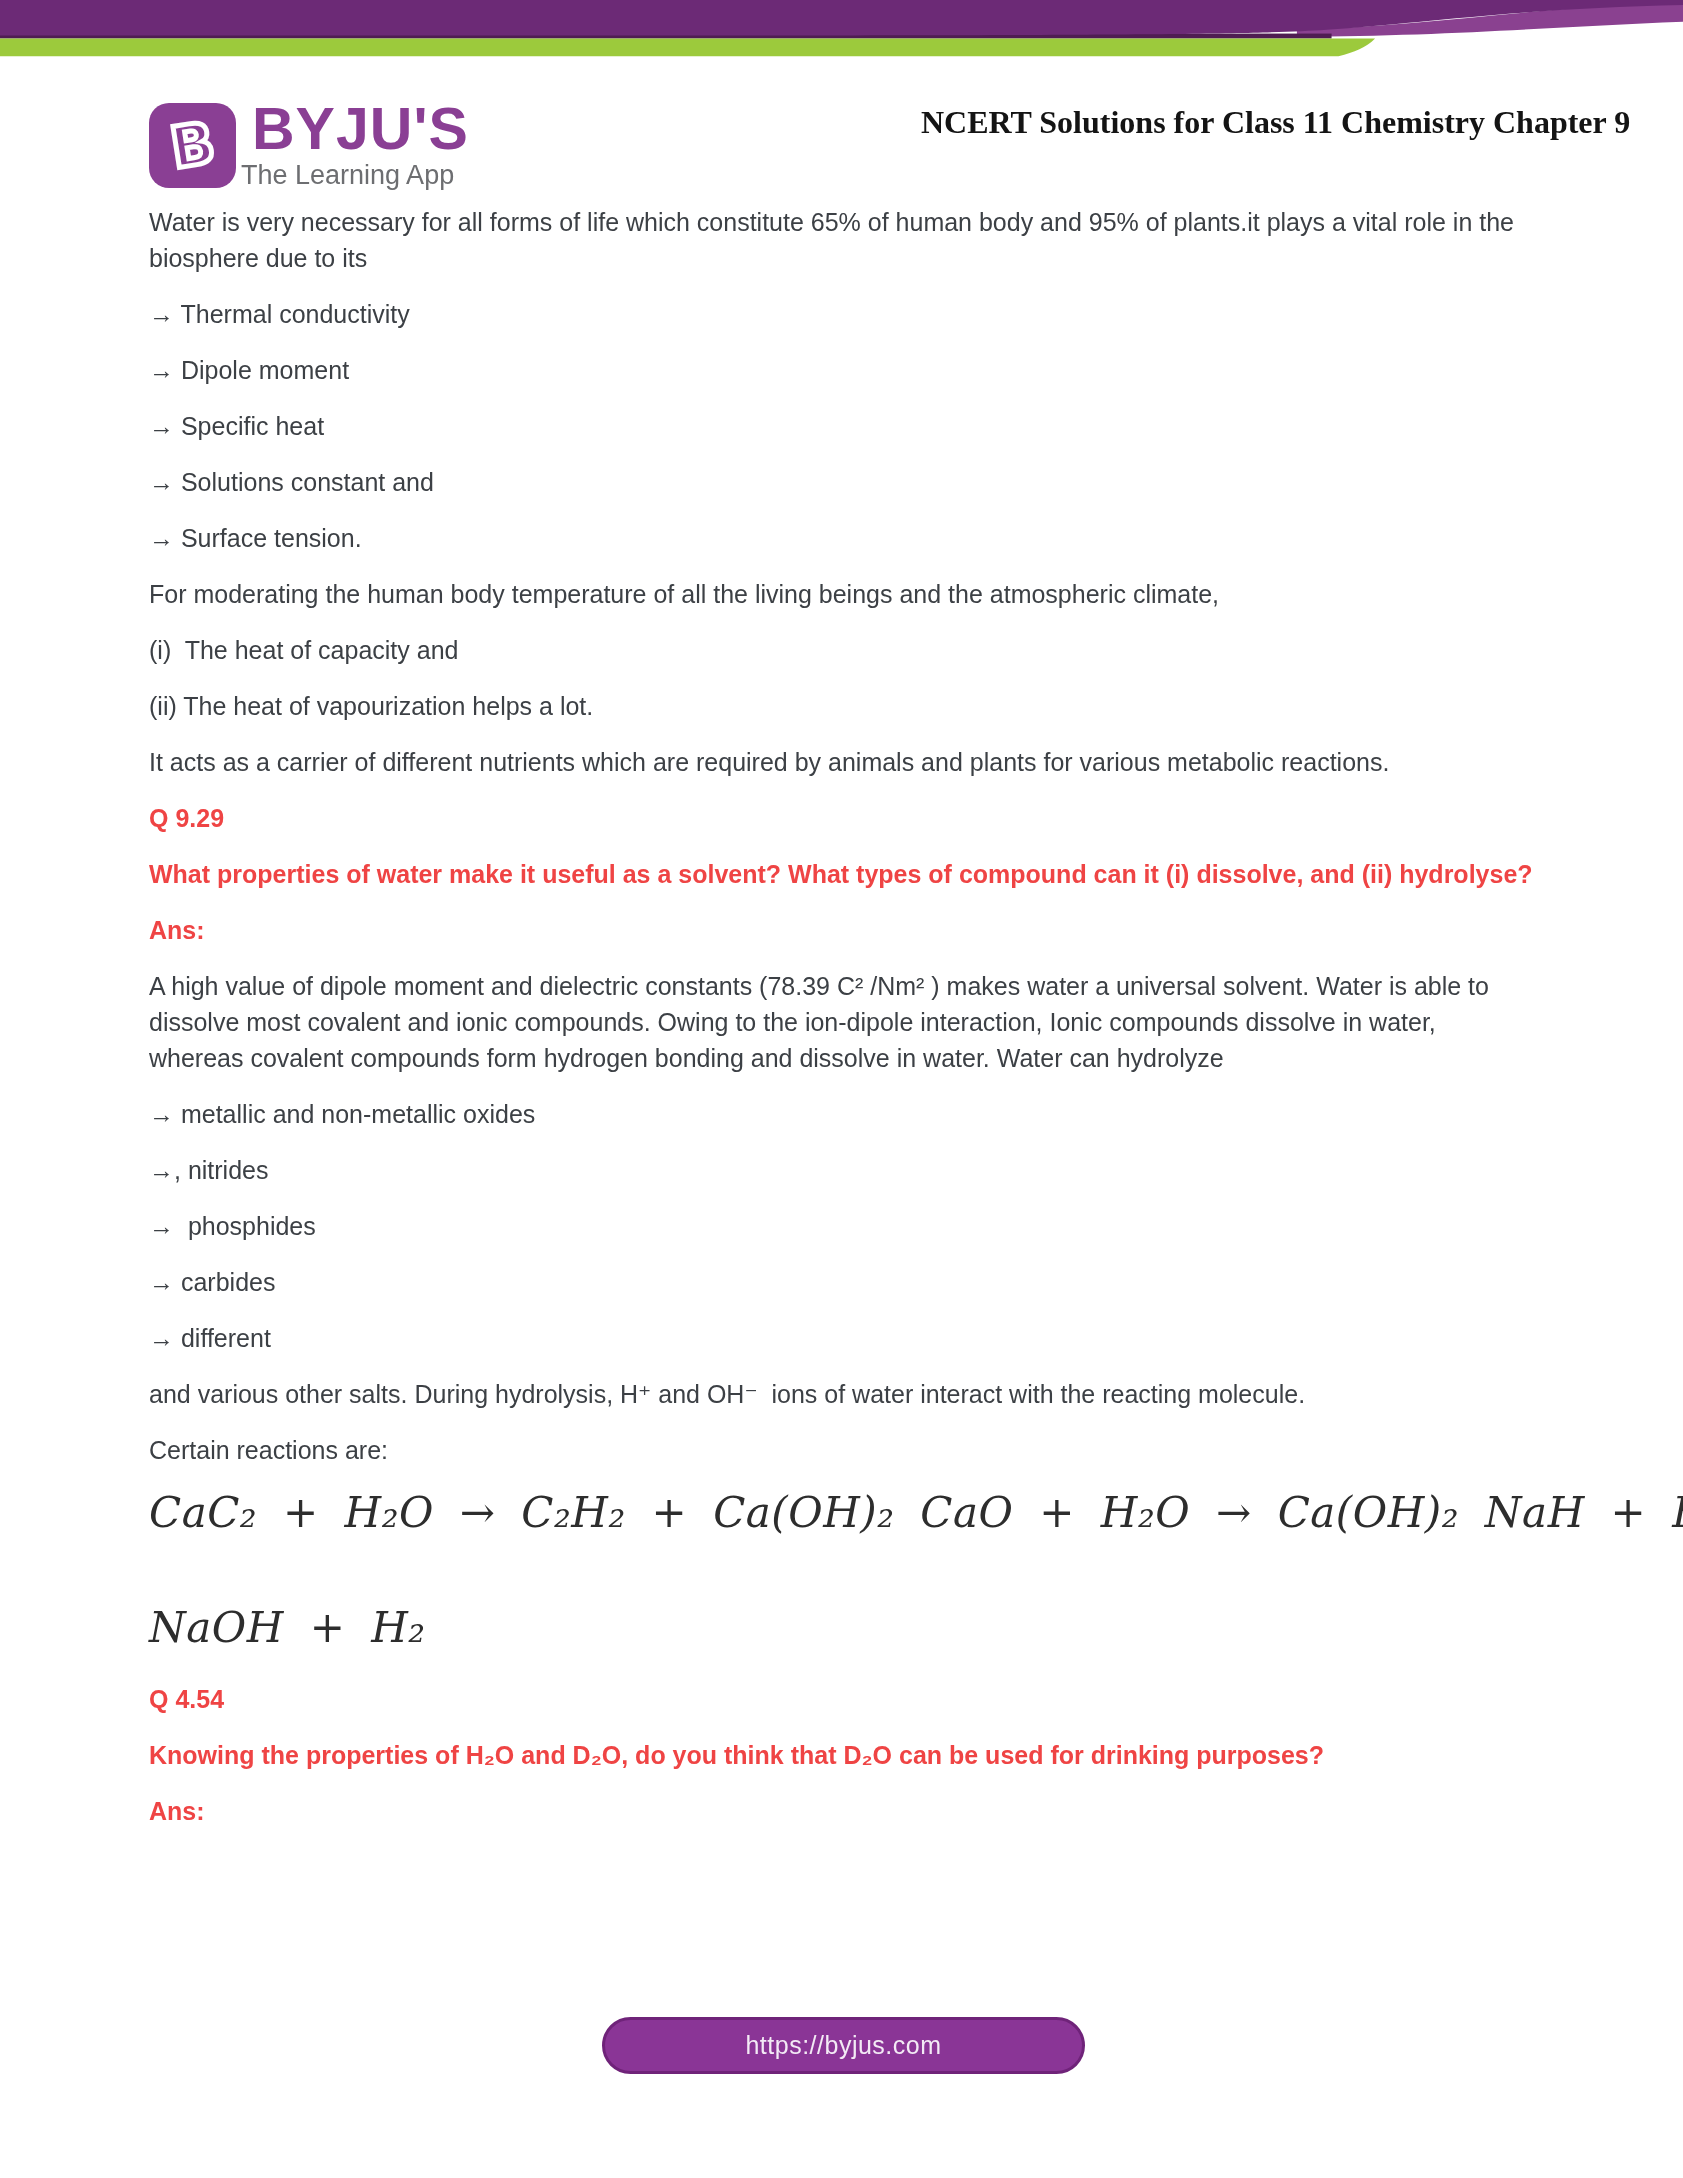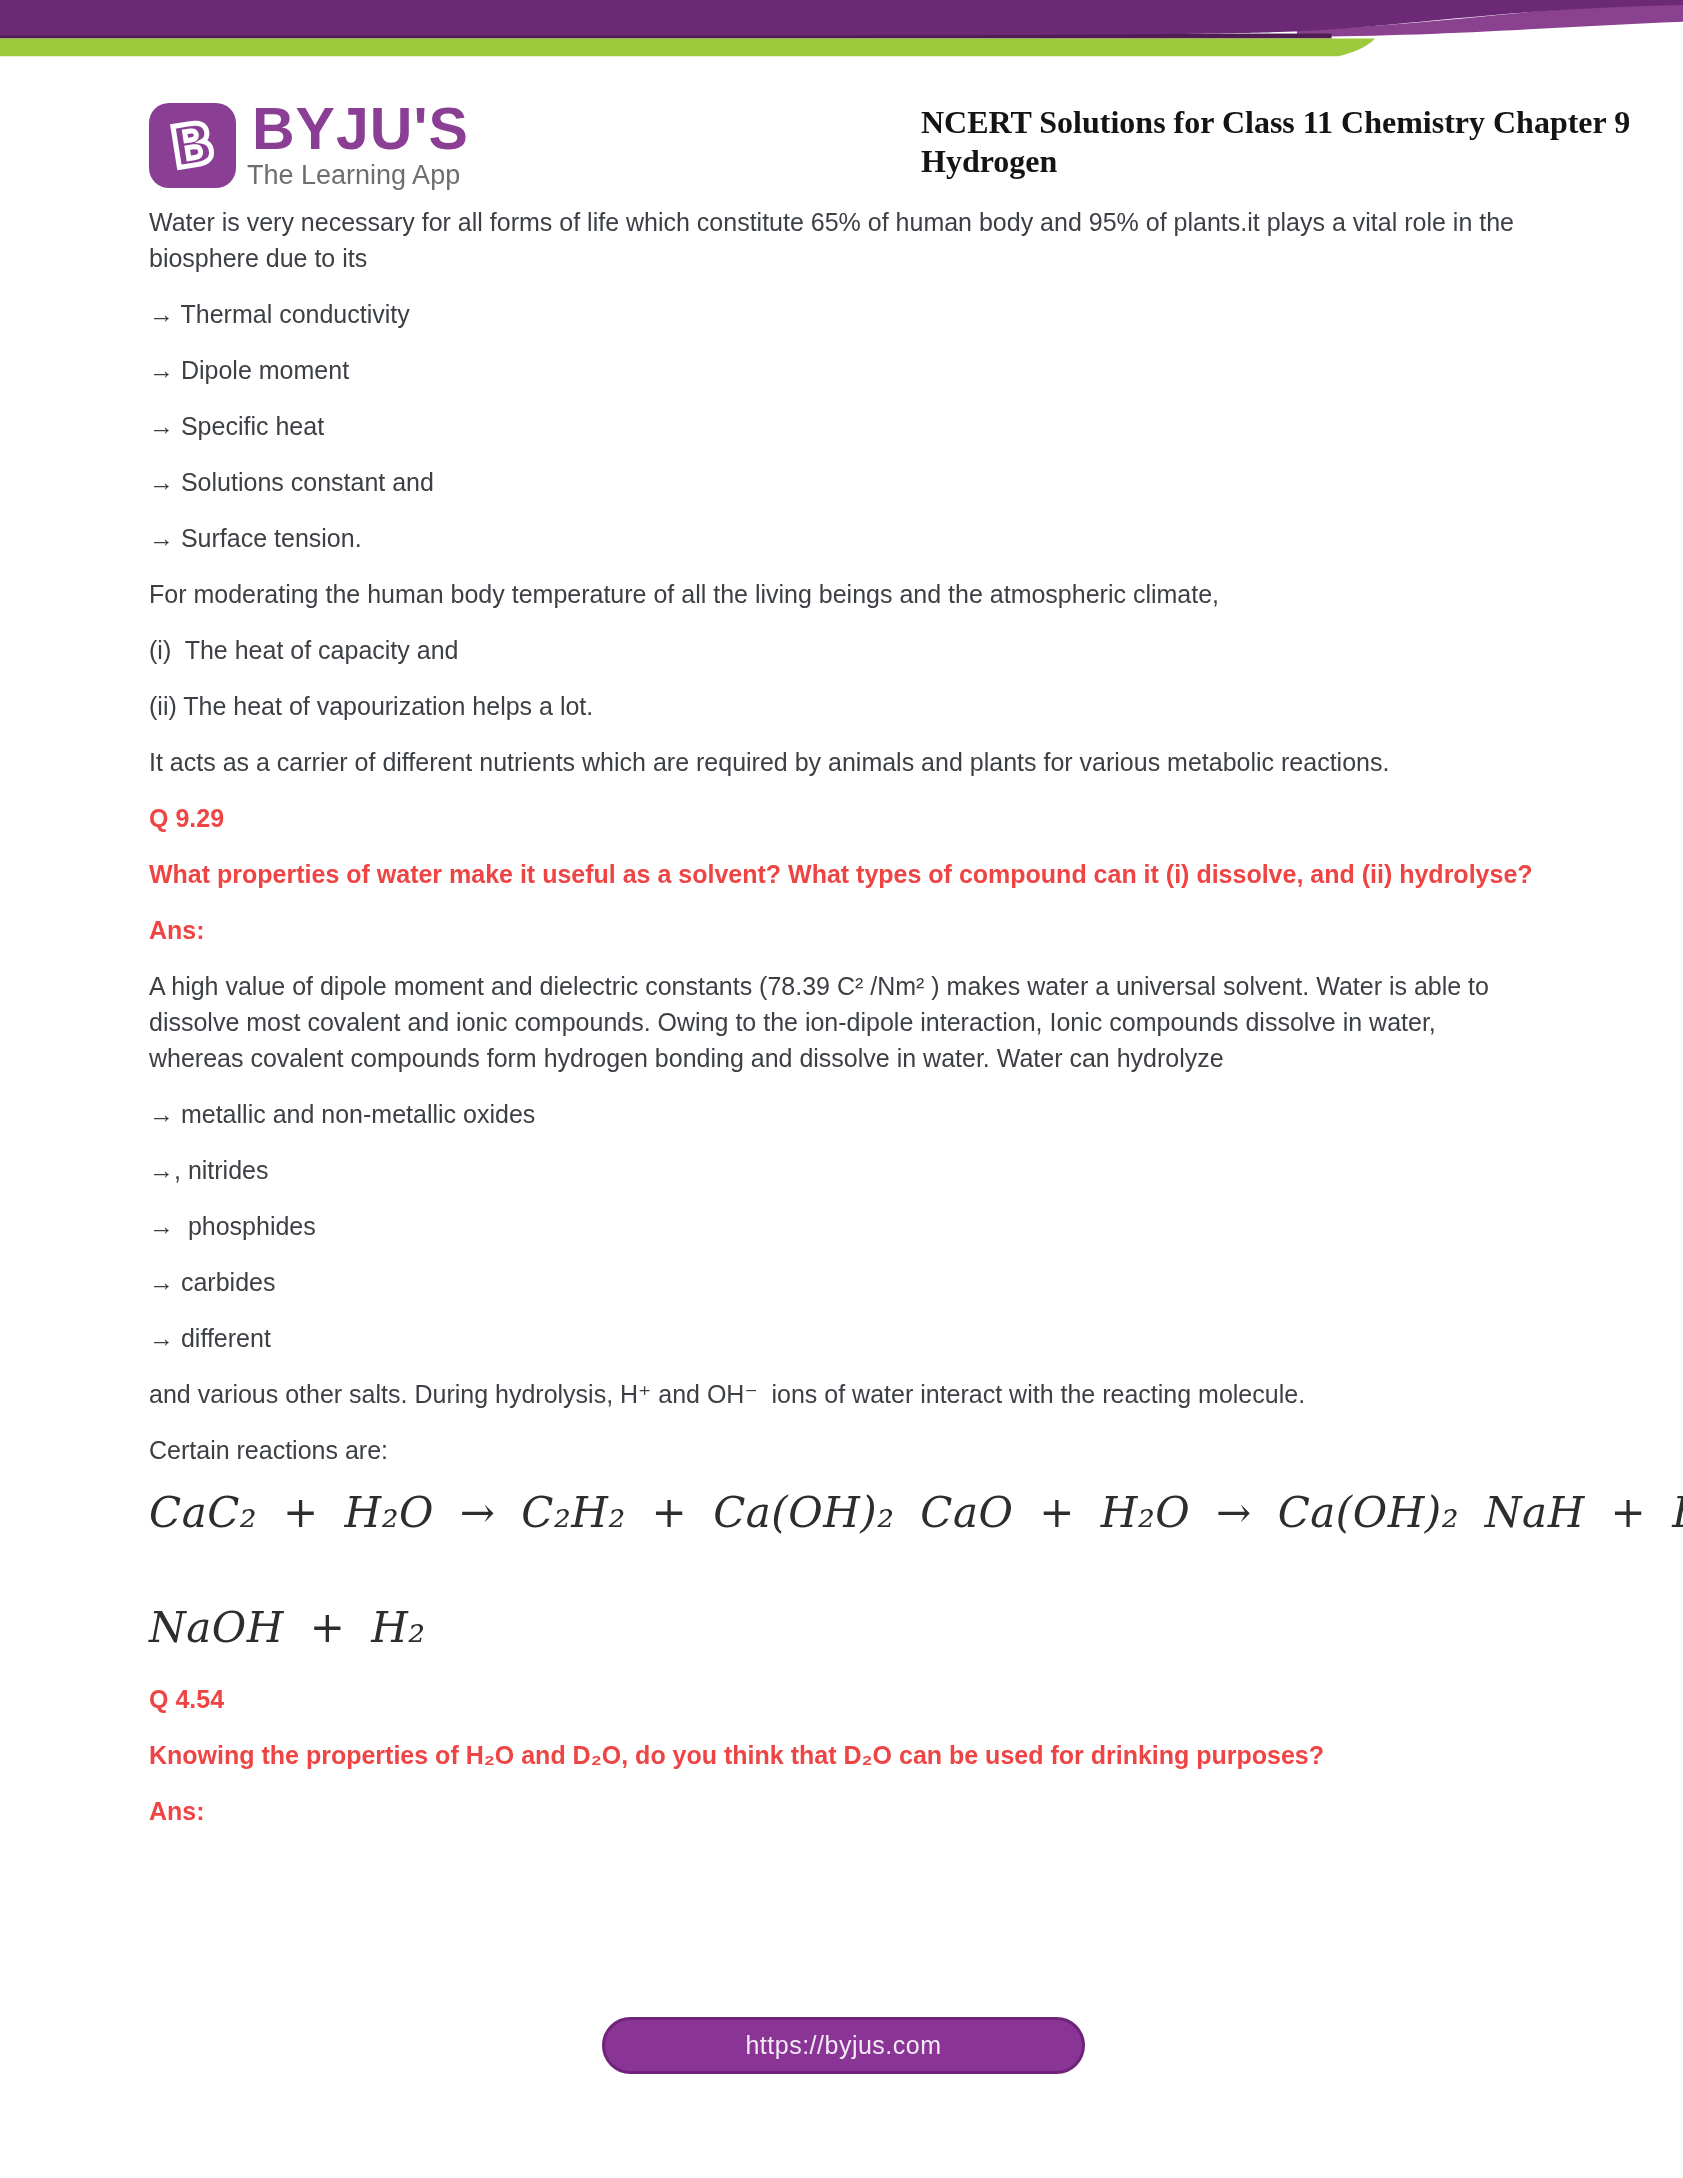--- a/index.html
+++ b/index.html
@@ -18,21 +18,21 @@
   }
   .logo-b {
     font-family:"DejaVu Sans",sans-serif; font-weight:bold; font-size:57px;
     color:transparent; -webkit-text-stroke:5px #ffffff; text-stroke:5px #ffffff;
     transform:rotate(-9deg); line-height:1;
   }
   .logo-word {
     position:absolute; left:103px; top:0px; font-size:59px; font-weight:bold;
     letter-spacing:1px; line-height:61px; font-family:"Liberation Sans","DejaVu Sans",sans-serif;
   }
-  .logo-tagline { position:absolute; left:98px; top:61px; font-size:27px; color:#6d6e71; }
+  .logo-tagline { position:absolute; left:92px; top:61px; font-size:27px; color:#6d6e71; }
   
   .doc-title {
     position:absolute; left:921px; top:103px; width:713px;
     font-family:"Liberation Serif","DejaVu Serif",serif; font-weight:bold;
     font-size:32px; line-height:39px; color:#141414;
   }
   
   .content { position:absolute; left:149px; top:204px; width:1388px; color:#3c4045; }
   .block { font-size:25px; line-height:36px; margin:0 0 20px 0; white-space:pre-wrap; }
   .block.bold { font-weight:bold; color:#ef4444; }
@@ -65,21 +65,20 @@
   <div class="logo">
     <div class="logo-mark" id="logo-mark" style="background: rgb(138, 63, 148);">
       <span class="logo-b">B</span>
     </div>
     <div class="logo-word" id="logo-word" style="color: rgb(138, 63, 148);">BYJU'S</div>
     <div class="logo-tagline">The Learning App</div>
   </div>
 
   <div class="doc-title">
     <div>NCERT Solutions for Class 11 Chemistry Chapter 9</div>
-    <div>Hydrogen</div>
   </div>
 
   <div class="content">
     <div class="block">Water is very necessary for all forms of life which constitute 65% of human body and 95% of plants.it plays a vital role in the biosphere due to its</div>
     <div class="block">→ Thermal conductivity</div>
     <div class="block">→ Dipole moment</div>
     <div class="block">→ Specific heat</div>
     <div class="block">→ Solutions constant and</div>
     <div class="block">→ Surface tension.</div>
     <div class="block">For moderating the human body temperature of all the living beings and the atmospheric climate,</div>

